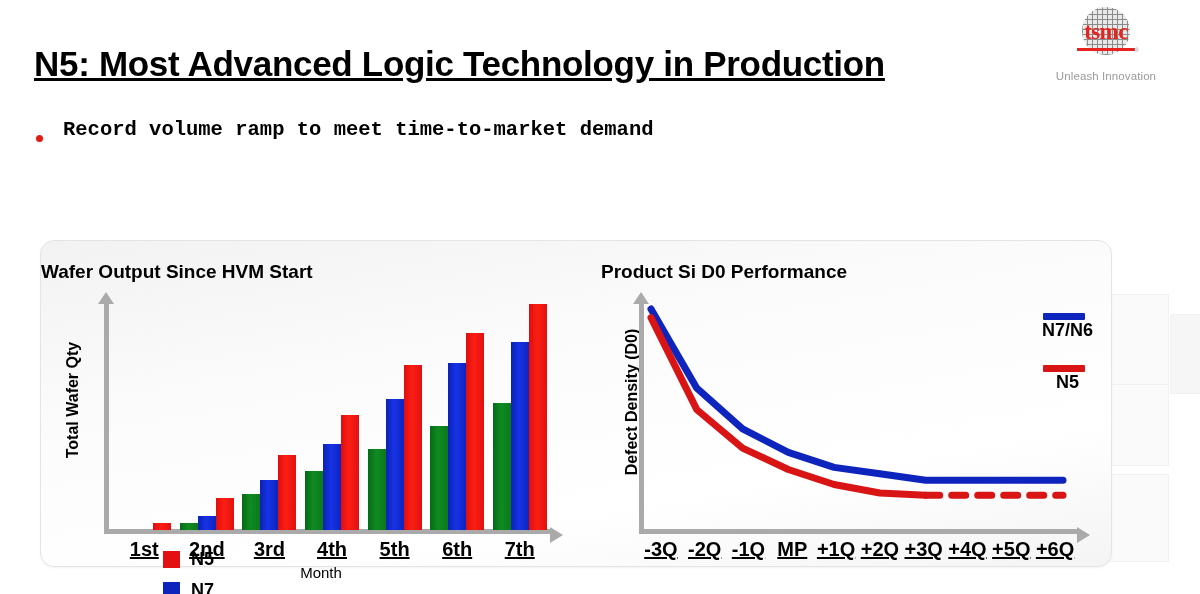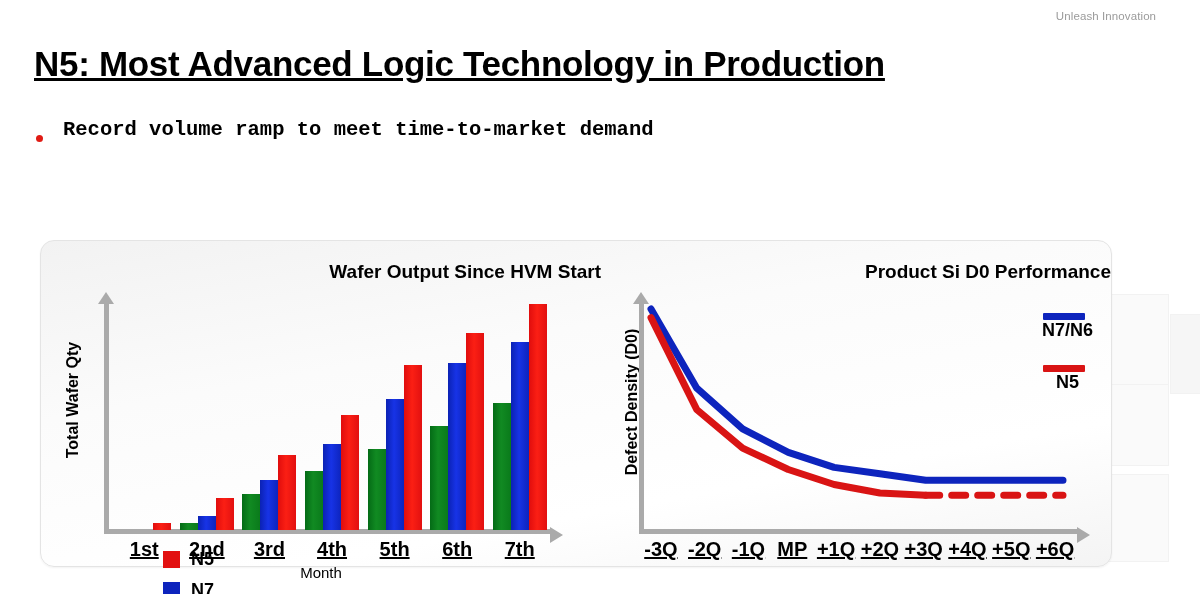--- a/index.html
+++ b/index.html
@@ -150,21 +150,21 @@
     top: 0;
     height: 325px;
   }
   .chart-left  { left: 0px;   width: 560px; }
   .chart-right { left: 560px; width: 510px; }
 
   .chart-title {
     position: absolute;
     top: 20px;
     width: 100%;
-    text-align: right;
+    text-align: left;
     font-size: 19px;
     font-weight: bold;
   }
 
   .ylabel {
     position: absolute;
     font-size: 16px;
     font-weight: bold;
     white-space: nowrap;
     transform-origin: 50% 50%;
@@ -298,20 +298,26 @@
 <div class="slide-title">N5: Most Advanced Logic Technology in Production</div>
 
 <div class="bullets">
   <div class="bullet-row">
     <span class="bullet-dot"></span>
     <span class="bullet-text">Record volume ramp to meet time-to-market demand</span>
   </div>
 </div>
 
 <div class="logo-block">
+  <div class="logo-mark">
+    <span class="logo-globe"></span>
+    <span class="logo-word">tsmc</span>
+    <span class="logo-rule"></span>
+    <span class="logo-reg">®</span>
+  </div>
   <div class="logo-tag">Unleash Innovation</div>
 </div>
 
 <div class="panel">
 
   <div class="chart chart-left">
 
     <div class="chart-title">Wafer Output Since HVM Start</div>
 
     <div class="ylabel" style="left:-33px; top:150px; width:130px; text-align:center;">Total Wafer Qty</div>

